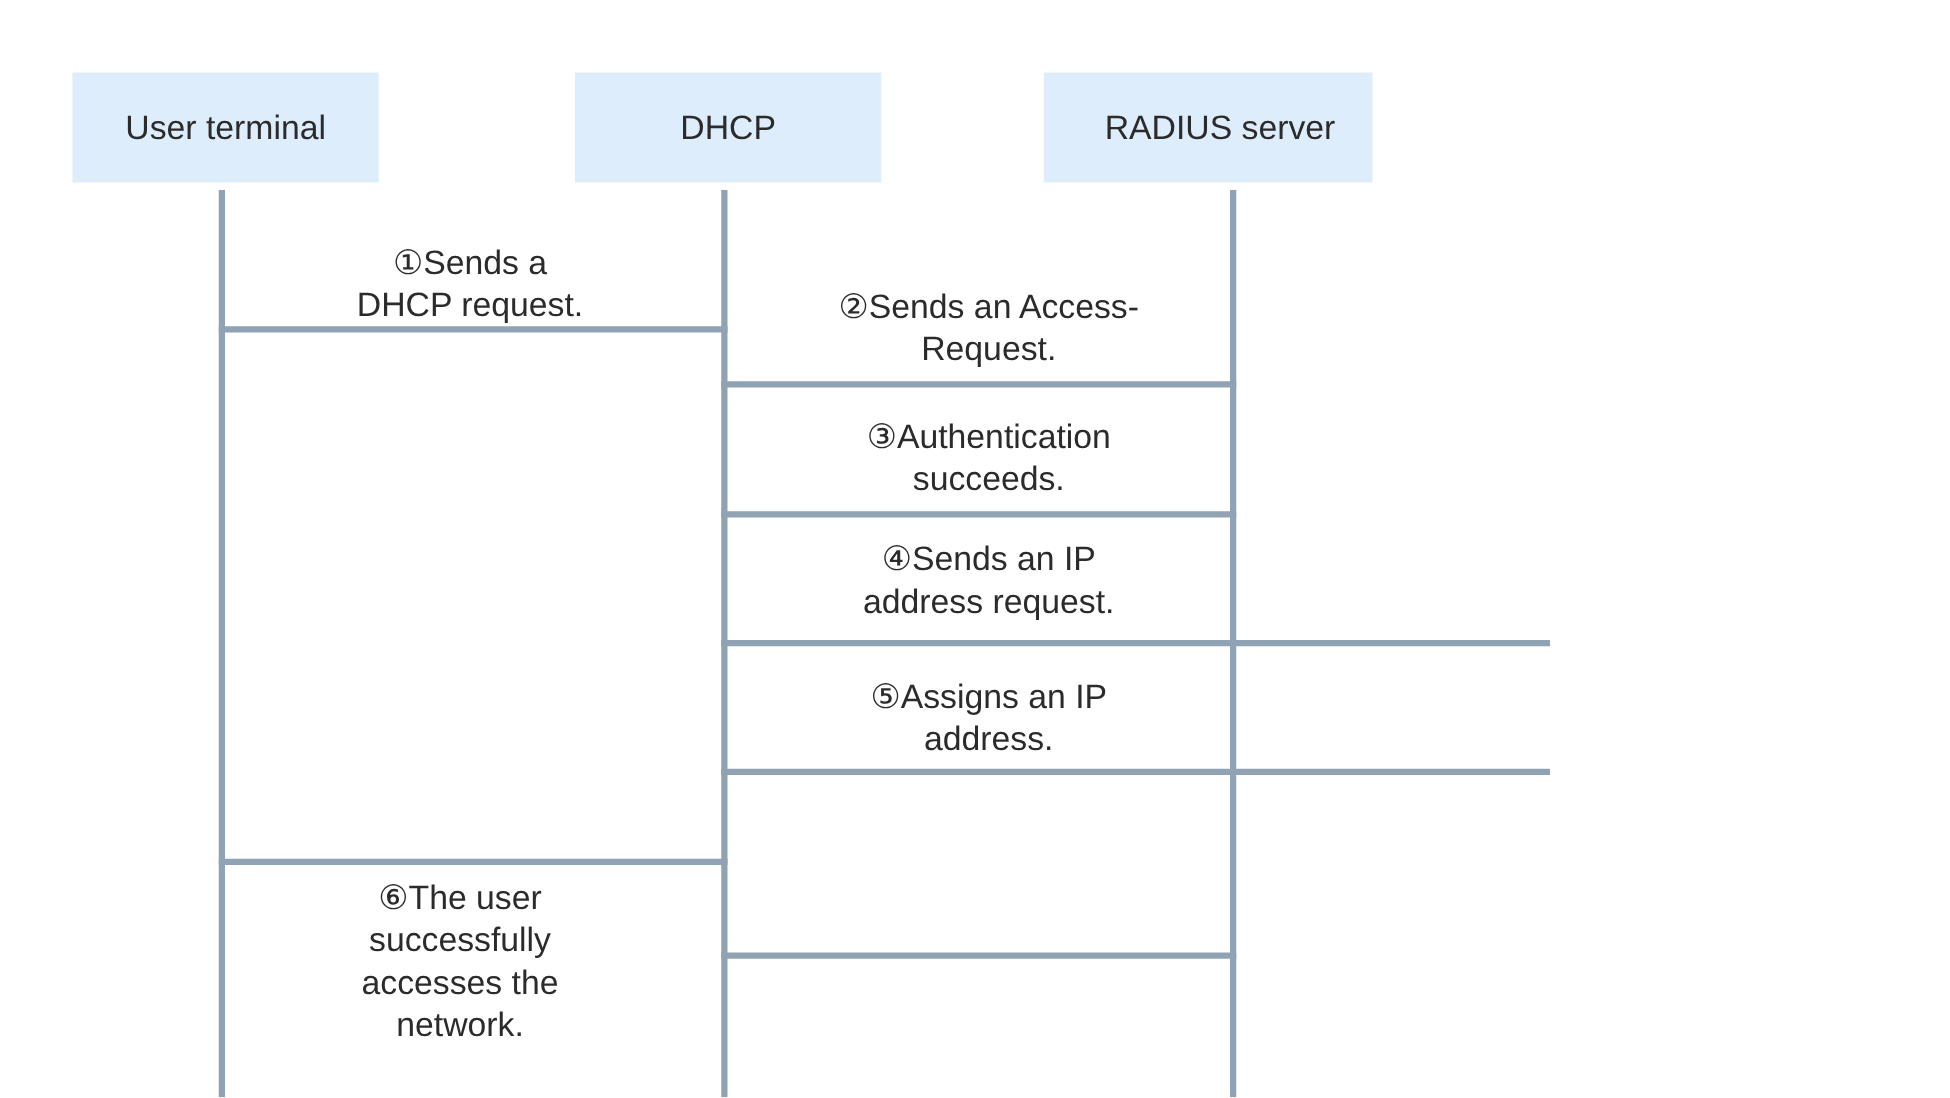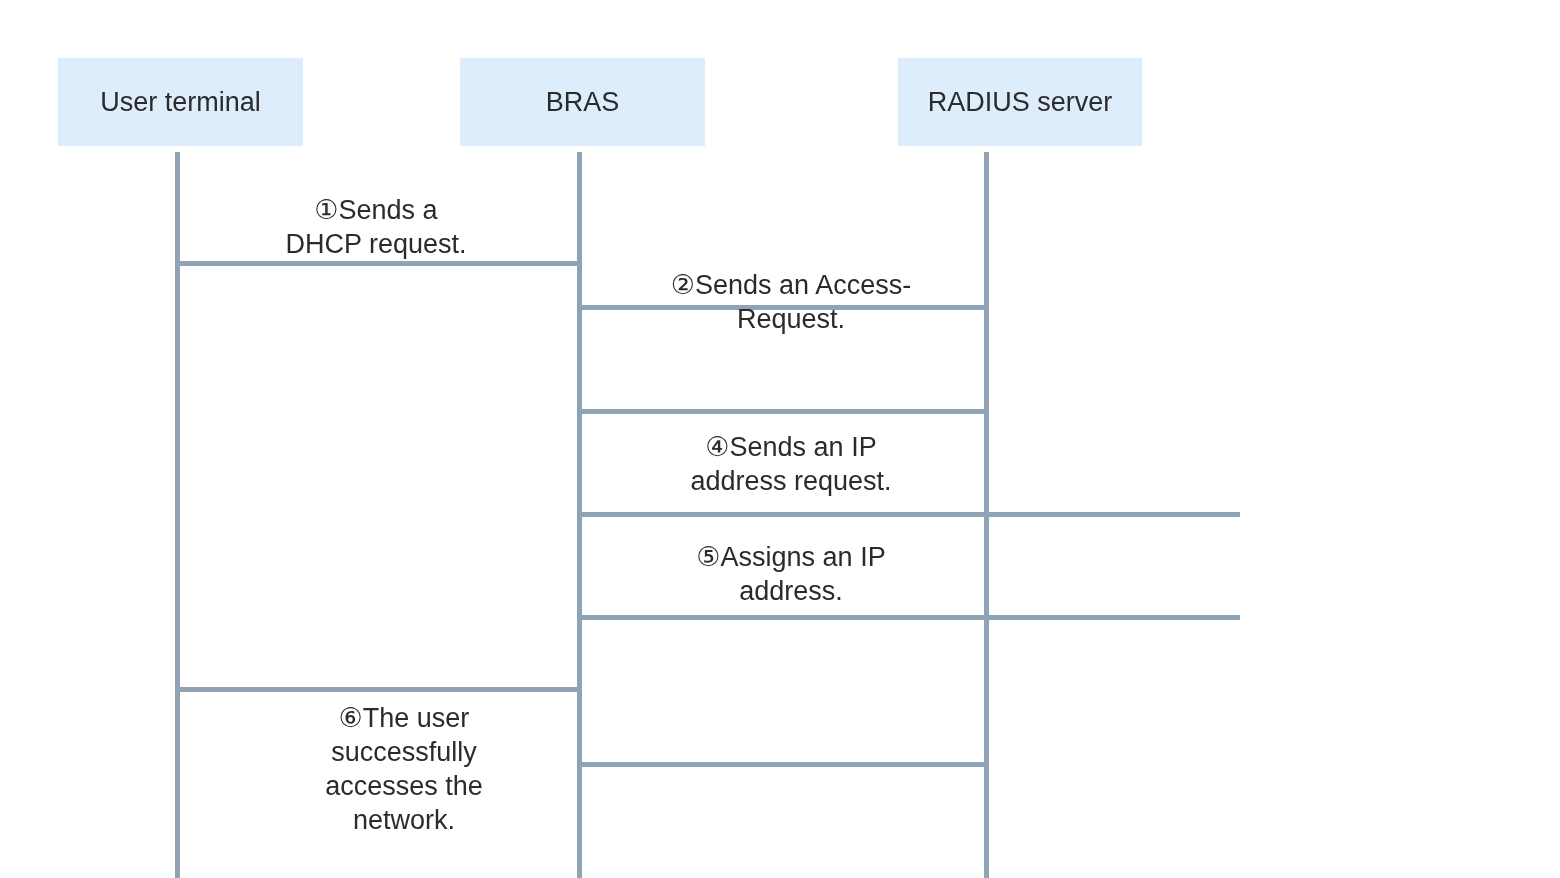--- a/index.html
+++ b/index.html
@@ -19,21 +19,21 @@
   }
   
   .actor-box{
     position:absolute;top:58px;height:88px;
     background:var(--box-fill);
     display:flex;align-items:center;justify-content:center;
     font-size:27px;
   }
   .b-user{left:58px;width:245px;}
   .b-bras{left:460px;width:245px;}
-  .b-radius{left:898px;width:244px;}
+  .b-radius{left:835px;width:244px;padding-left:19px;}
   .b-dhcp{left:1258px;width:244px;}
 
   
   .lifeline{
     position:absolute;top:152px;bottom:0;width:5px;
     background:var(--line);
   }
   .ll-user{left:175px;}
   .ll-bras{left:577px;}
   .ll-radius{left:984px;}
@@ -55,53 +55,55 @@
   
   .msg-label{
     position:absolute;
     transform:translateX(-50%);
     text-align:center;
     font-size:27px;line-height:34px;
     color:var(--ink);
     white-space:pre-line;
   }
   .l1{left:362px;top:193px;margin-left:14px;}
-  .l2{left:791px;top:228px;margin-top:40px;}
+  .l2{left:791px;top:228px;}
   .l3{left:791px;top:332px;}
   .l4{left:791px;top:430px;}
   .l5{left:791px;top:540px;}
-  .l6{left:368px;top:701px;margin-left:36px;}
+  .l6{left:368px;top:701px;}
   .l7{left:791px;top:646px;}
 </style>
 </head>
 <body>
 
 <div class="stage">
 
   <div class="actor-box b-user">User terminal</div>
-  <div class="actor-box b-bras">BRAS</div>
+  <div class="actor-box b-bras">DHCP</div>
   <div class="actor-box b-radius">RADIUS server</div>
 
   <div class="lifeline ll-user"></div>
   <div class="lifeline ll-bras"></div>
   <div class="lifeline ll-radius"></div>
   <div class="lifeline ll-dhcp"></div>
 
   <div class="msg-line m1"></div>
   <div class="msg-line m2"></div>
   <div class="msg-line m3"></div>
   <div class="msg-line m4"></div>
   <div class="msg-line m5"></div>
   <div class="msg-line m6"></div>
   <div class="msg-line m7"></div>
 
   <div class="msg-label l1">①Sends a
 DHCP request.</div>
   <div class="msg-label l2">②Sends an Access-
 Request.</div>
+  <div class="msg-label l3">③Authentication
+succeeds.</div>
   <div class="msg-label l4">④Sends an IP
 address request.</div>
   <div class="msg-label l5">⑤Assigns an IP
 address.</div>
   <div class="msg-label l6">⑥The user
 successfully
 accesses the
 network.</div>
 
 </div>

